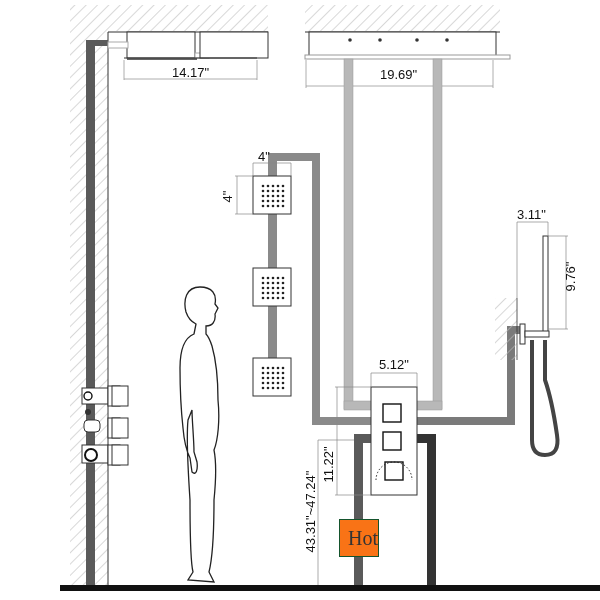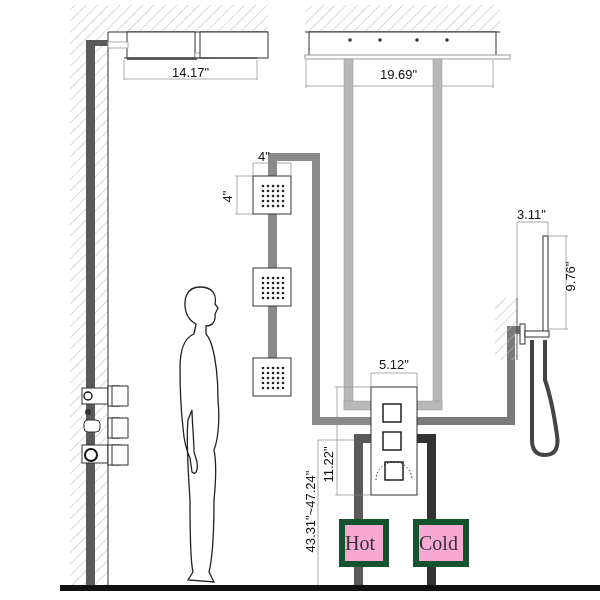--- a/index.html
+++ b/index.html
@@ -1,21 +1,21 @@
 <!DOCTYPE html>
 <html><head>
 <meta charset="utf-8">
 <style>
   html,body{margin:0;padding:0;background:#ffffff;}
   body{width:600px;height:600px;overflow:hidden;position:relative;font-family:"Liberation Sans",sans-serif;}
   #stage{position:absolute;left:0;top:0;width:600px;height:600px;}
   .lbl{position:absolute;font-family:"Liberation Sans",sans-serif;font-size:13px;color:#111;white-space:nowrap;line-height:1;}
   .vlbl{transform:rotate(-90deg);transform-origin:center center;}
   .serif{font-family:"Liberation Serif",serif;font-size:20px;color:#333;}
-  .box{position:absolute;border:6px solid #14532d;background:#f9a8d4;display:flex;align-items:center;justify-content:flex-start;}
+  .box{position:absolute;border:1px solid #14532d;background:#f97316;display:flex;align-items:center;justify-content:flex-end;}
 </style>
 </head>
 <body>
 
 <div id="stage">
 <svg width="600" height="600" viewBox="0 0 600 600" xmlns="http://www.w3.org/2000/svg">
   <defs>
     <pattern id="hatch" width="8" height="8" patternUnits="userSpaceOnUse" patternTransform="rotate(45)">
       <line x1="0" y1="0" x2="0" y2="8" stroke="#bdbdbd" stroke-width="1.2"></line>
     </pattern>
@@ -265,16 +265,13 @@
   <div class="lbl" style="left:517px;top:208px;">3.11"</div>
   <div class="lbl vlbl" style="left:556px;top:270px;">9.76"</div>
   <div class="lbl" style="left:379px;top:358px;">5.12"</div>
   <div class="lbl vlbl" style="left:310px;top:458px;">11.22"</div>
   <div class="lbl vlbl" style="left:270px;top:505px;">43.31"~47.24"</div>
 
   
   <div class="box" style="left:339px;top:519px;width:38px;height:36px;">
     <span class="serif">Hot</span>
   </div>
-  <div class="box" style="left:413px;top:519px;width:44px;height:36px;">
-    <span class="serif">Cold</span>
-  </div>
 </div>
 
 </body></html>

